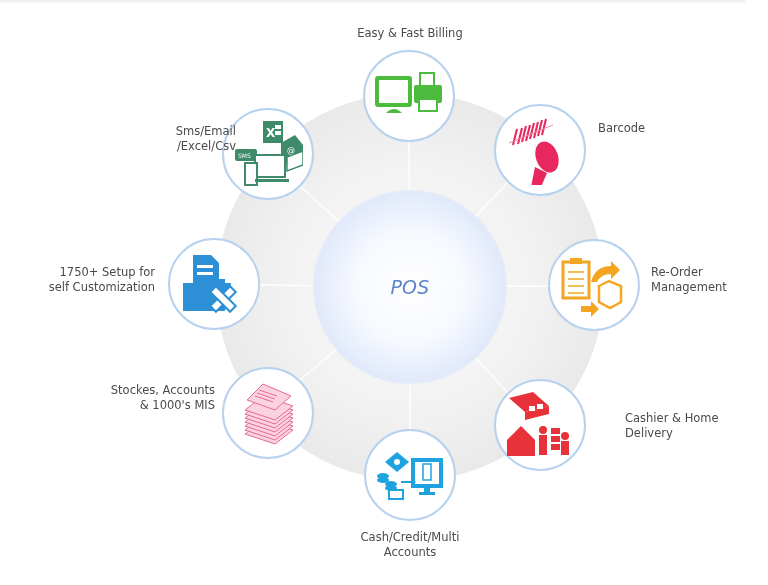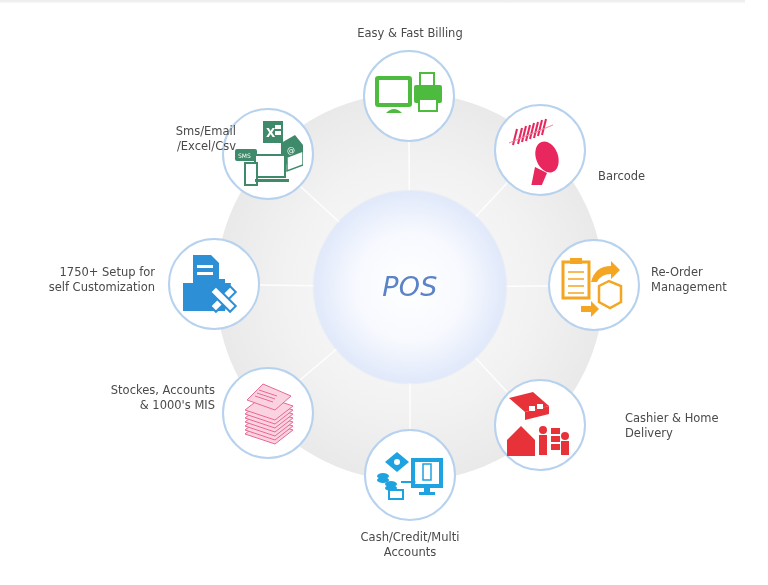--- a/index.html
+++ b/index.html
@@ -9,21 +9,21 @@
              background: linear-gradient(#ececec, #f7f7f7); }
   .ring { position: absolute; left: 216px; top: 93px; width: 388px; height: 388px;
           border-radius: 50%;
           background: radial-gradient(circle at 50% 50%, #fbfbfb 0%, #f2f2f2 45%, #e6e6e6 80%, #dedede 100%); }
   .spokes { position: absolute; left: 0; top: 0; width: 768px; height: 585px; }
   .hub { position: absolute; left: 314px; top: 191px; width: 192px; height: 192px;
          border-radius: 50%;
          background: radial-gradient(circle at 50% 50%, #ffffff 0%, #f7f9fe 40%, #dfe8fa 72%, #b9cdf2 100%);
          box-shadow: 0 0 2px #c7d6f4;
          display: flex; flex-direction: column; align-items: center; justify-content: center; }
-  .hub span { font-style: italic; color: #5b83c9; font-size: 27px; line-height: 26px;
+  .hub span { font-style: italic; color: #5b83c9; font-size: 19px; line-height: 26px;
               font-family: "DejaVu Sans", sans-serif; letter-spacing: 0.2px; }
   .node { position: absolute; width: 92px; height: 92px; border-radius: 50%;
           background: #ffffff; border: 2px solid #b7d2ee; box-sizing: border-box;
           display: flex; align-items: center; justify-content: center; }
   .node svg { width: 70px; height: 70px; }
   .label { position: absolute; font-size: 11.5px; line-height: 15px; color: #4a4a4a;
            font-family: "DejaVu Sans", sans-serif; white-space: nowrap; }
   .label span { display: block; }
   .center-t { text-align: center; transform: translateX(-50%); }
   .right-t { text-align: right; }
@@ -75,21 +75,21 @@
       <line x1="25" y1="24" x2="29" y2="8"></line>
         <line x1="29" y1="23" x2="33" y2="7"></line>
       <line x1="33" y1="21" x2="37" y2="5"></line>
         <line x1="37" y1="20" x2="41" y2="4"></line>
     </g>
     <line x1="4" y1="28" x2="48" y2="10" stroke="#f08aa8" stroke-width="1"></line>
     <ellipse cx="42" cy="42" rx="11" ry="16" transform="rotate(-20 42 42)" fill="#e8275f"></ellipse>
     <path d="M30 52 l12 6 l-6 14 h-10 z" fill="#e8275f"></path>
   </svg>
 </div>
-<div class="label" style="left:598px; top:121px;margin-top:48px;">
+<div class="label" style="left:598px; top:121px;">
   <span>Barcode</span>
 </div>
 
 <div class="node" style="left:548px; top:239px;">
   <svg viewBox="0 0 70 70">
     <rect x="4" y="12" width="26" height="36" fill="none" stroke="#f4a623" stroke-width="3"></rect>
     <rect x="11" y="8" width="12" height="6" fill="#f4a623"></rect>
     <g stroke="#f4a623" stroke-width="1.5">
       <line x1="9" y1="22" x2="25" y2="22"></line>
         <line x1="9" y1="29" x2="25" y2="29"></line>

